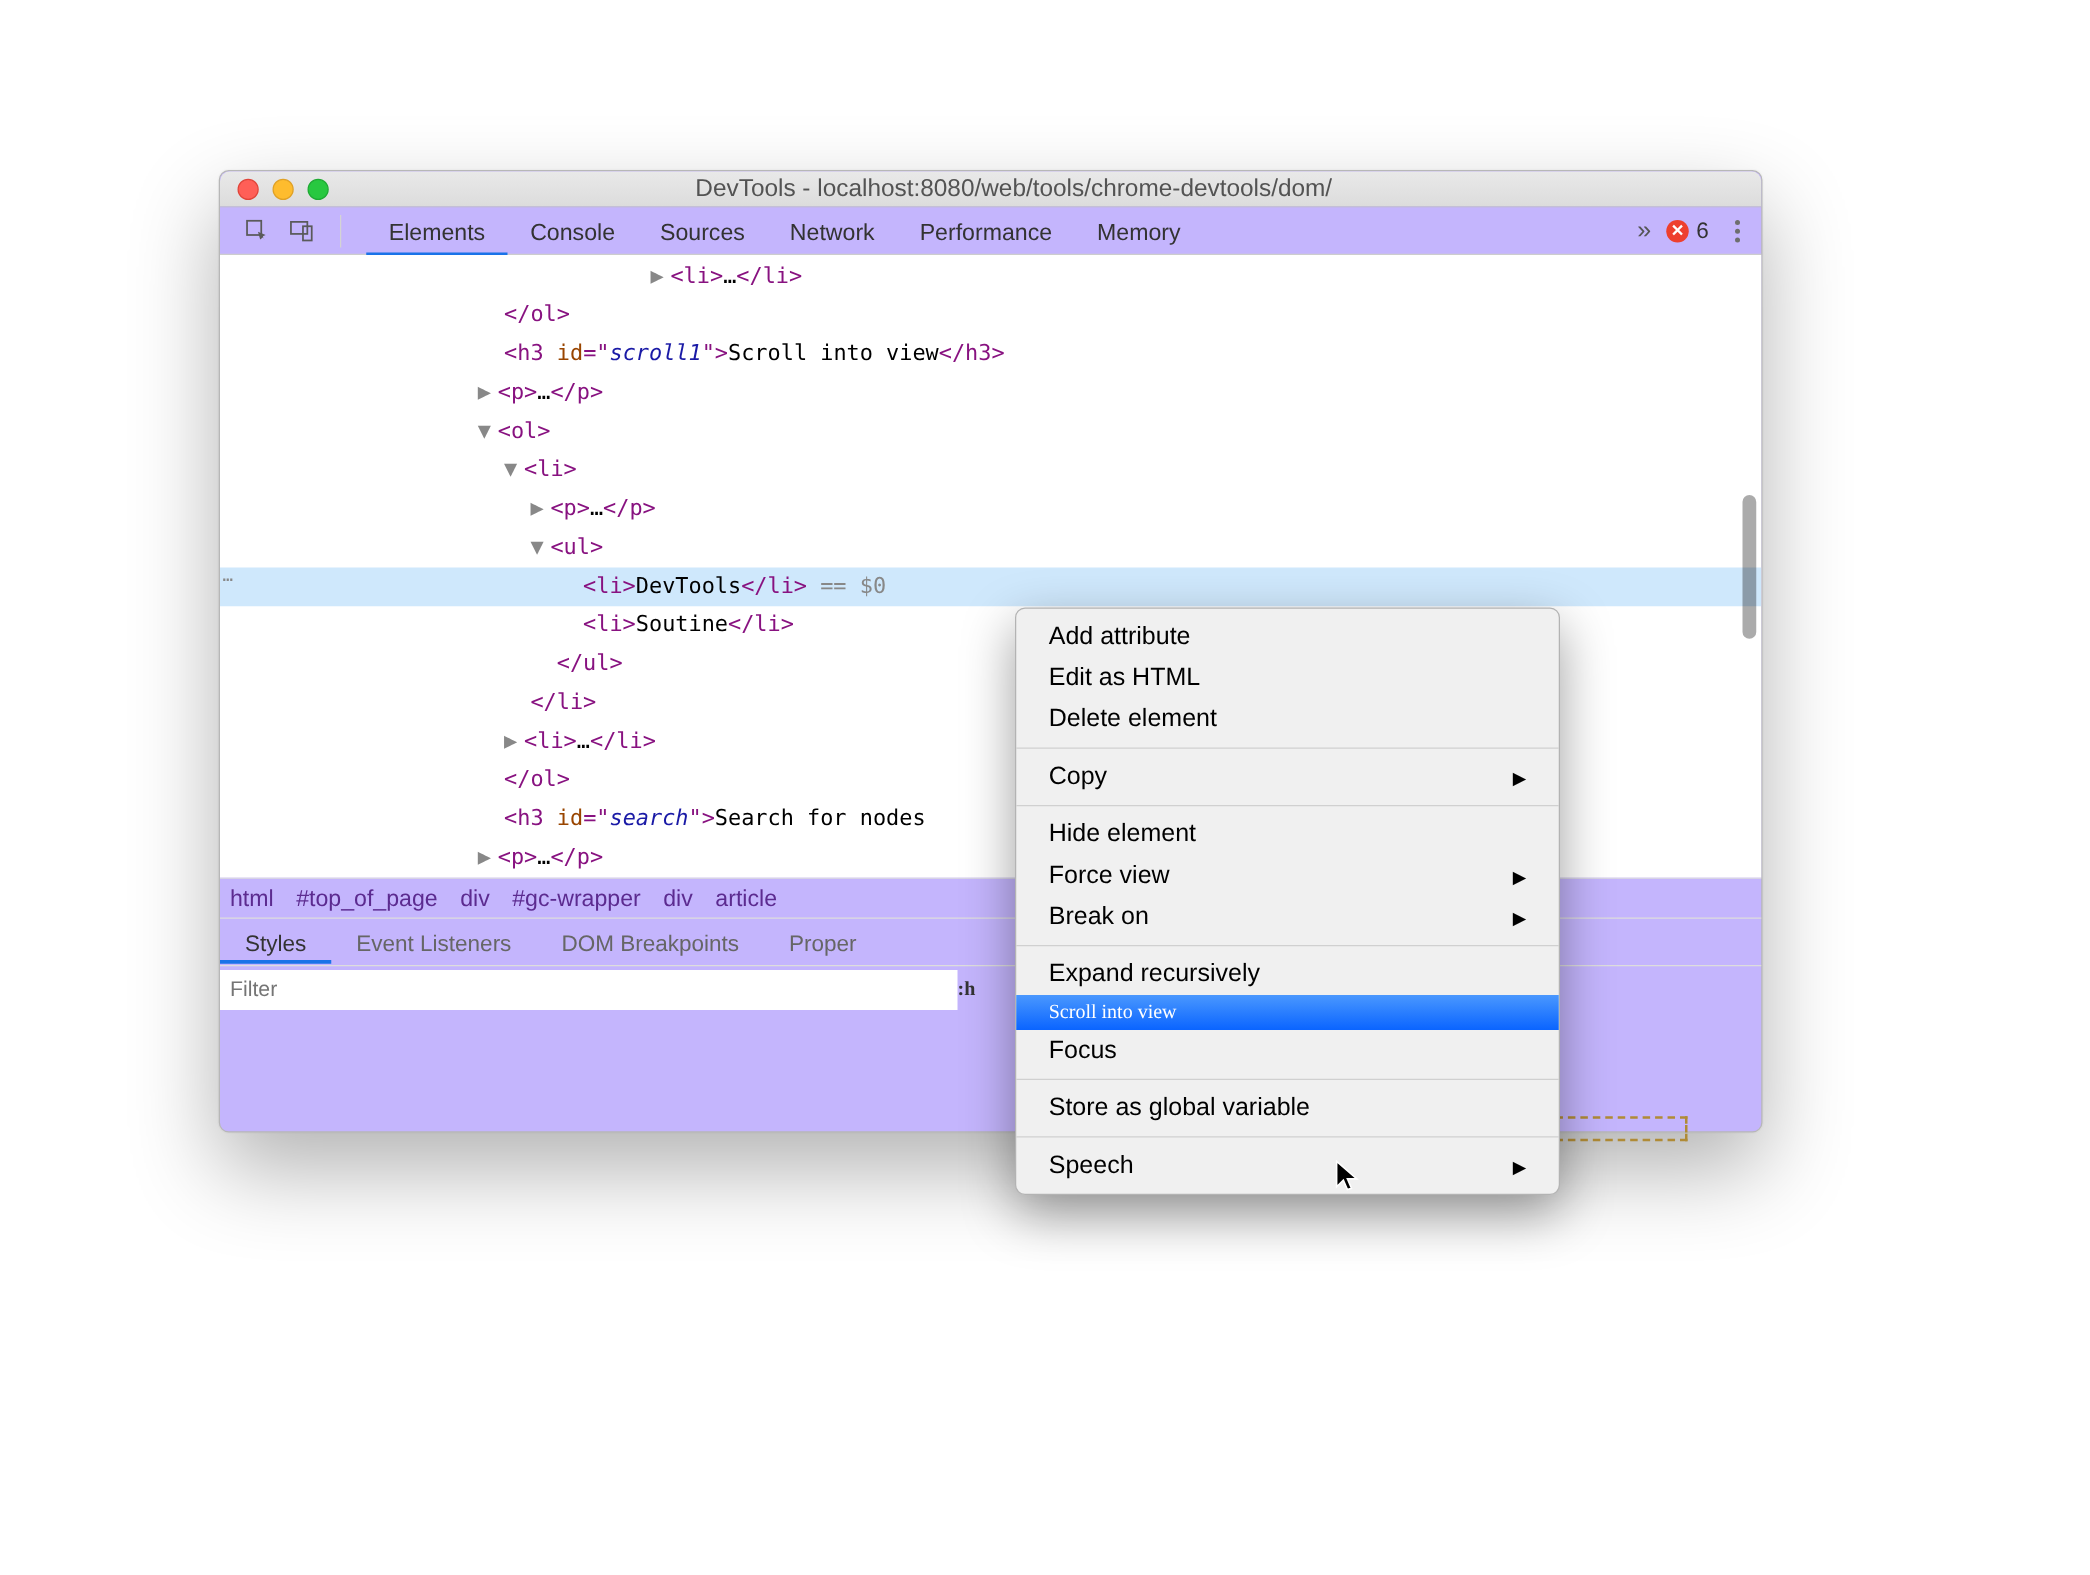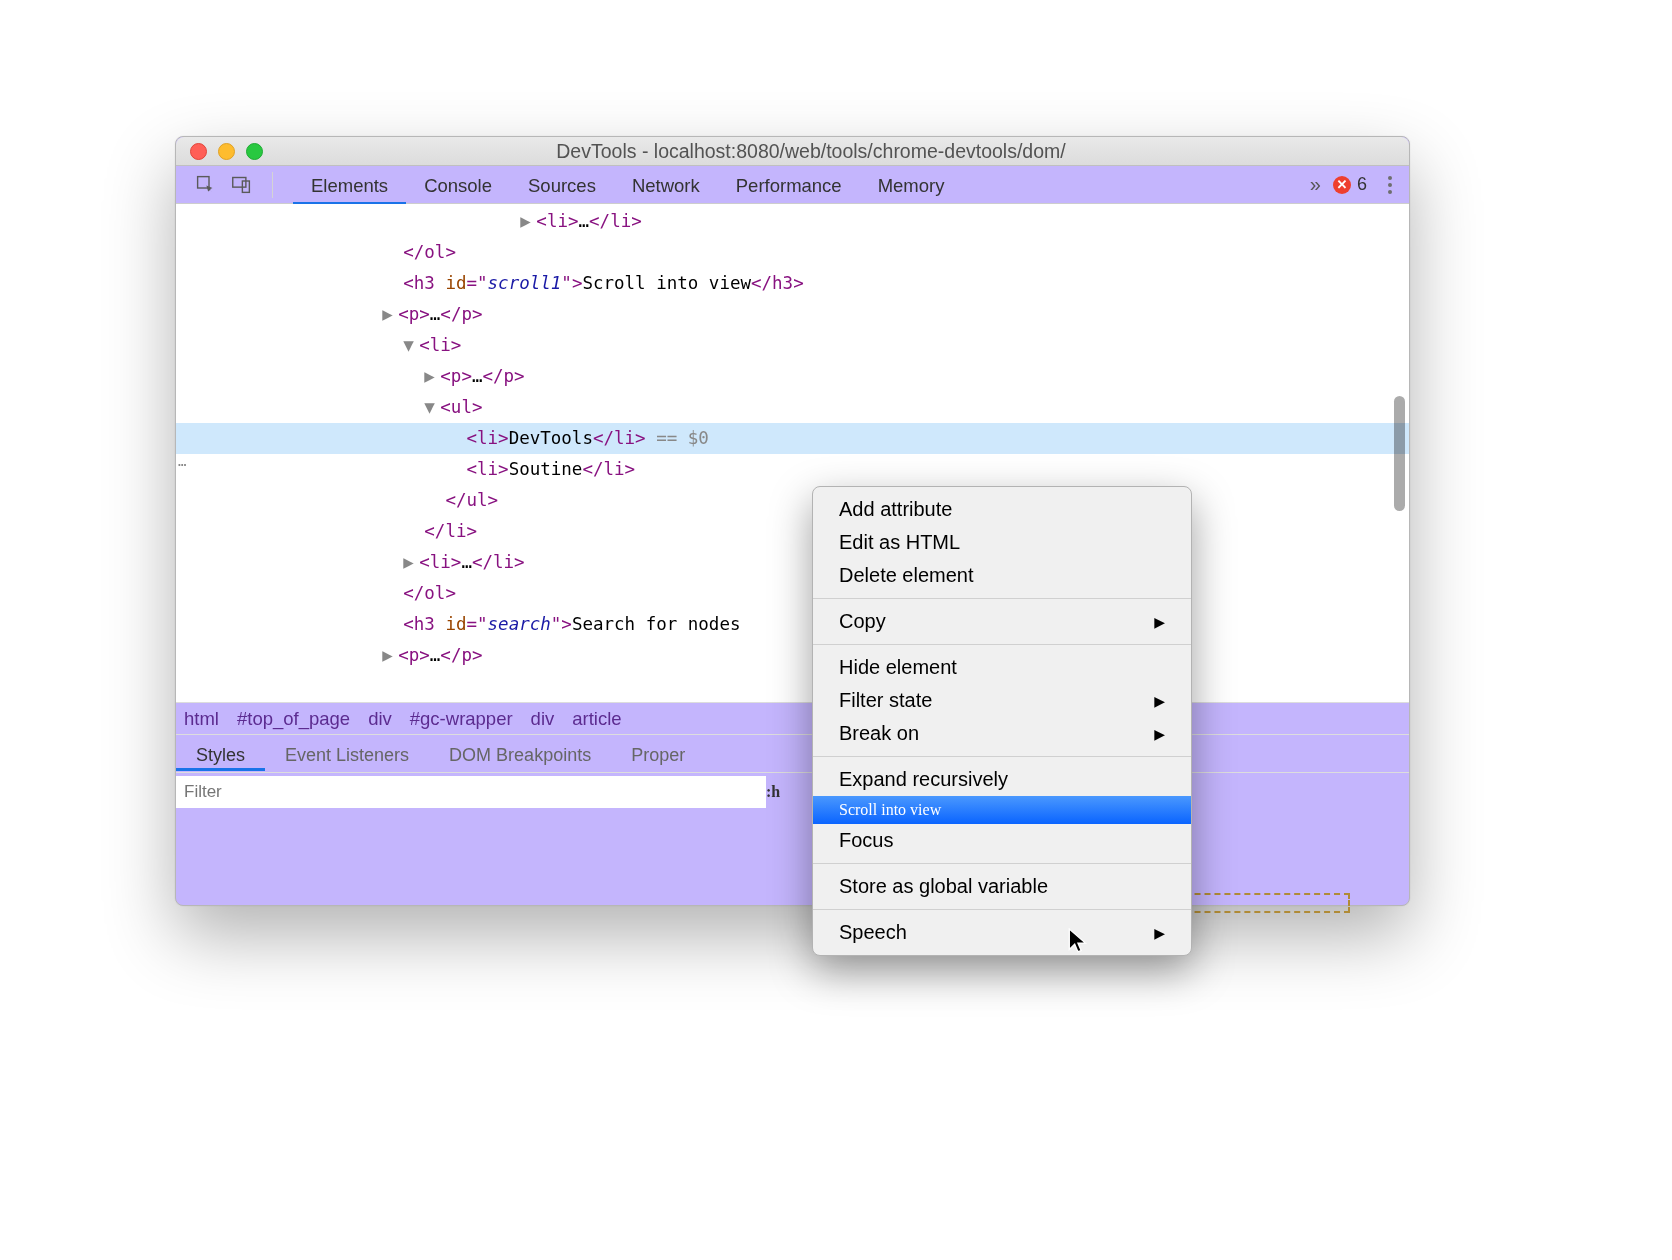--- a/index.html
+++ b/index.html
@@ -98,21 +98,21 @@
   padding:6px 8px;
 }
 .hov { font-size:16px; font-family: -apple-system; color:#333; font-weight:600;}
 .dash-box {
   position:absolute; left:1065px; top:893px; width:285px; height:20px;
   border:2px dashed #b08b36;
 }
 
 
 .ctx {
-  position:absolute; left:812px; top:486px; width:380px;
+  position:absolute; left:812px; top:486px; width:436px;
   background:#f0f0f0; border:1px solid #b3b3b3;
   box-shadow: 0 15px 42px rgba(0,0,0,0.38);
   border-radius:8px;
   padding: 6px 0;
   font-size: 20px;
 }
 .ctx-item { padding: 5px 26px; display:flex; align-items:center; justify-content:space-between;}
 .ctx-item.hov { color:#fff; background: linear-gradient(#4a98fe,#0a64ff); font-weight:400;}
 .ctx-sep { height:1px; background:#d0d0d0; margin:6px 0;}
 .ctx-arrow { color:#000; font-size:14px;}
@@ -171,20 +171,21 @@
     </div>
   </div>
 
   <div class="elements">
     <div class="gutter-sel">…</div>
     <div class="code">
       <div class="line" style="padding-left:239px;">          <span class="disc">▶</span><span class="tag">&lt;li&gt;</span>…<span class="tag">&lt;/li&gt;</span></div>
       <div class="line">                     <span class="tag">&lt;/ol&gt;</span></div>
       <div class="line">                     <span class="tag">&lt;h3 </span><span class="attrn">id</span><span class="tag">="</span><span class="attrv">scroll1</span><span class="tag">"&gt;</span><span class="txt">Scroll into view</span><span class="tag">&lt;/h3&gt;</span></div>
       <div class="line">                   <span class="disc">▶</span><span class="tag">&lt;p&gt;</span>…<span class="tag">&lt;/p&gt;</span></div>
+      <div class="line">                   <span class="disc">▼</span><span class="tag">&lt;ol&gt;</span></div>
       <div class="line">                     <span class="disc">▼</span><span class="tag">&lt;li&gt;</span></div>
       <div class="line">                       <span class="disc">▶</span><span class="tag">&lt;p&gt;</span>…<span class="tag">&lt;/p&gt;</span></div>
       <div class="line">                       <span class="disc">▼</span><span class="tag">&lt;ul&gt;</span></div>
       <div class="line sel-row">                           <span class="tag">&lt;li&gt;</span><span class="txt">DevTools</span><span class="tag">&lt;/li&gt;</span><span class="eq0"> == $0</span></div>
       <div class="line">                           <span class="tag">&lt;li&gt;</span><span class="txt">Soutine</span><span class="tag">&lt;/li&gt;</span></div>
       <div class="line">                         <span class="tag">&lt;/ul&gt;</span></div>
       <div class="line">                       <span class="tag">&lt;/li&gt;</span></div>
       <div class="line">                     <span class="disc">▶</span><span class="tag">&lt;li&gt;</span>…<span class="tag">&lt;/li&gt;</span></div>
       <div class="line">                     <span class="tag">&lt;/ol&gt;</span></div>
       <div class="line">                     <span class="tag">&lt;h3 </span><span class="attrn">id</span><span class="tag">="</span><span class="attrv">search</span><span class="tag">"&gt;</span><span class="txt">Search for nodes</span></div>
@@ -221,21 +222,21 @@
   <div class="ctx-item">Edit as HTML</div>
   <div class="ctx-item">Delete element</div>
   <div class="ctx-sep"></div>
   <div class="ctx-item">
       <span>Copy</span>
       <span class="ctx-arrow">▶</span>
     </div>
   <div class="ctx-sep"></div>
   <div class="ctx-item">Hide element</div>
   <div class="ctx-item">
-      <span>Filter state</span>
+      <span>Force view</span>
       <span class="ctx-arrow">▶</span>
     </div>
   <div class="ctx-item">
       <span>Break on</span>
       <span class="ctx-arrow">▶</span>
     </div>
   <div class="ctx-sep"></div>
   <div class="ctx-item">Expand recursively</div>
   <div class="ctx-item hov">Scroll into view</div>
   <div class="ctx-item">Focus</div>

